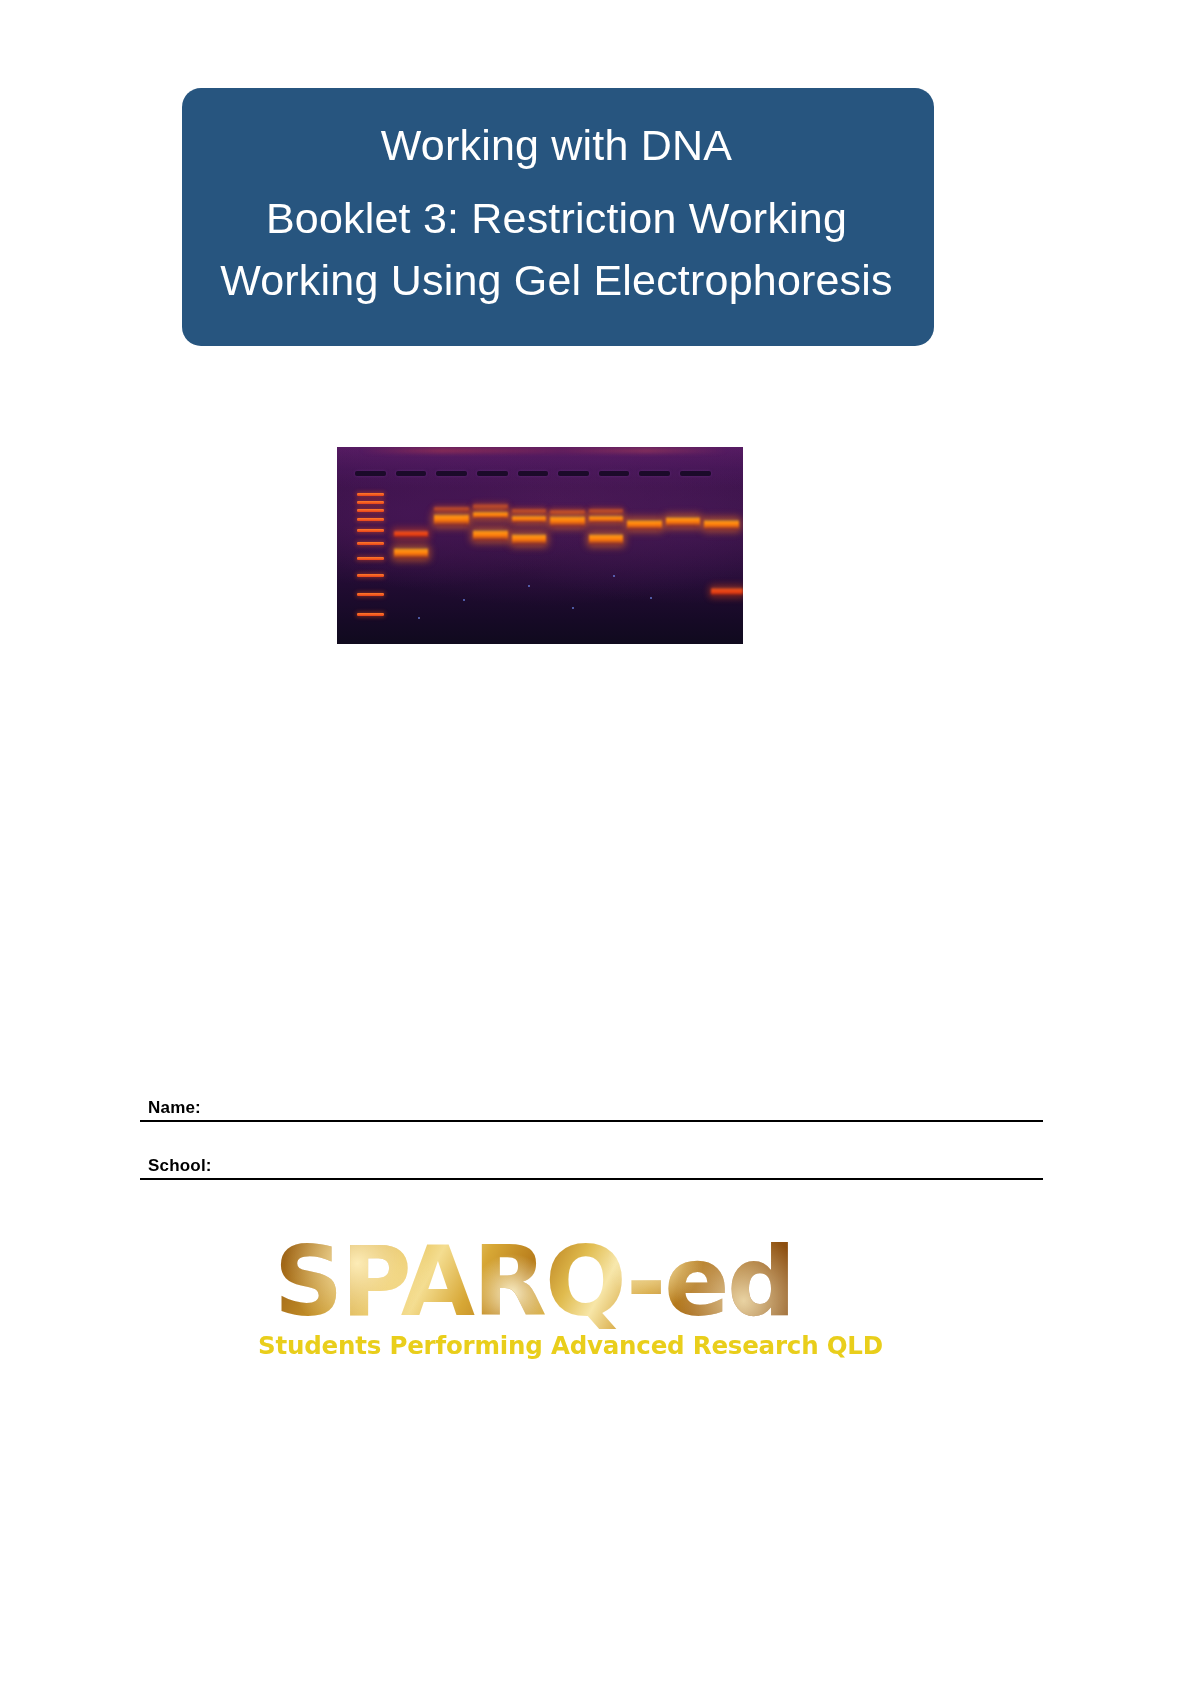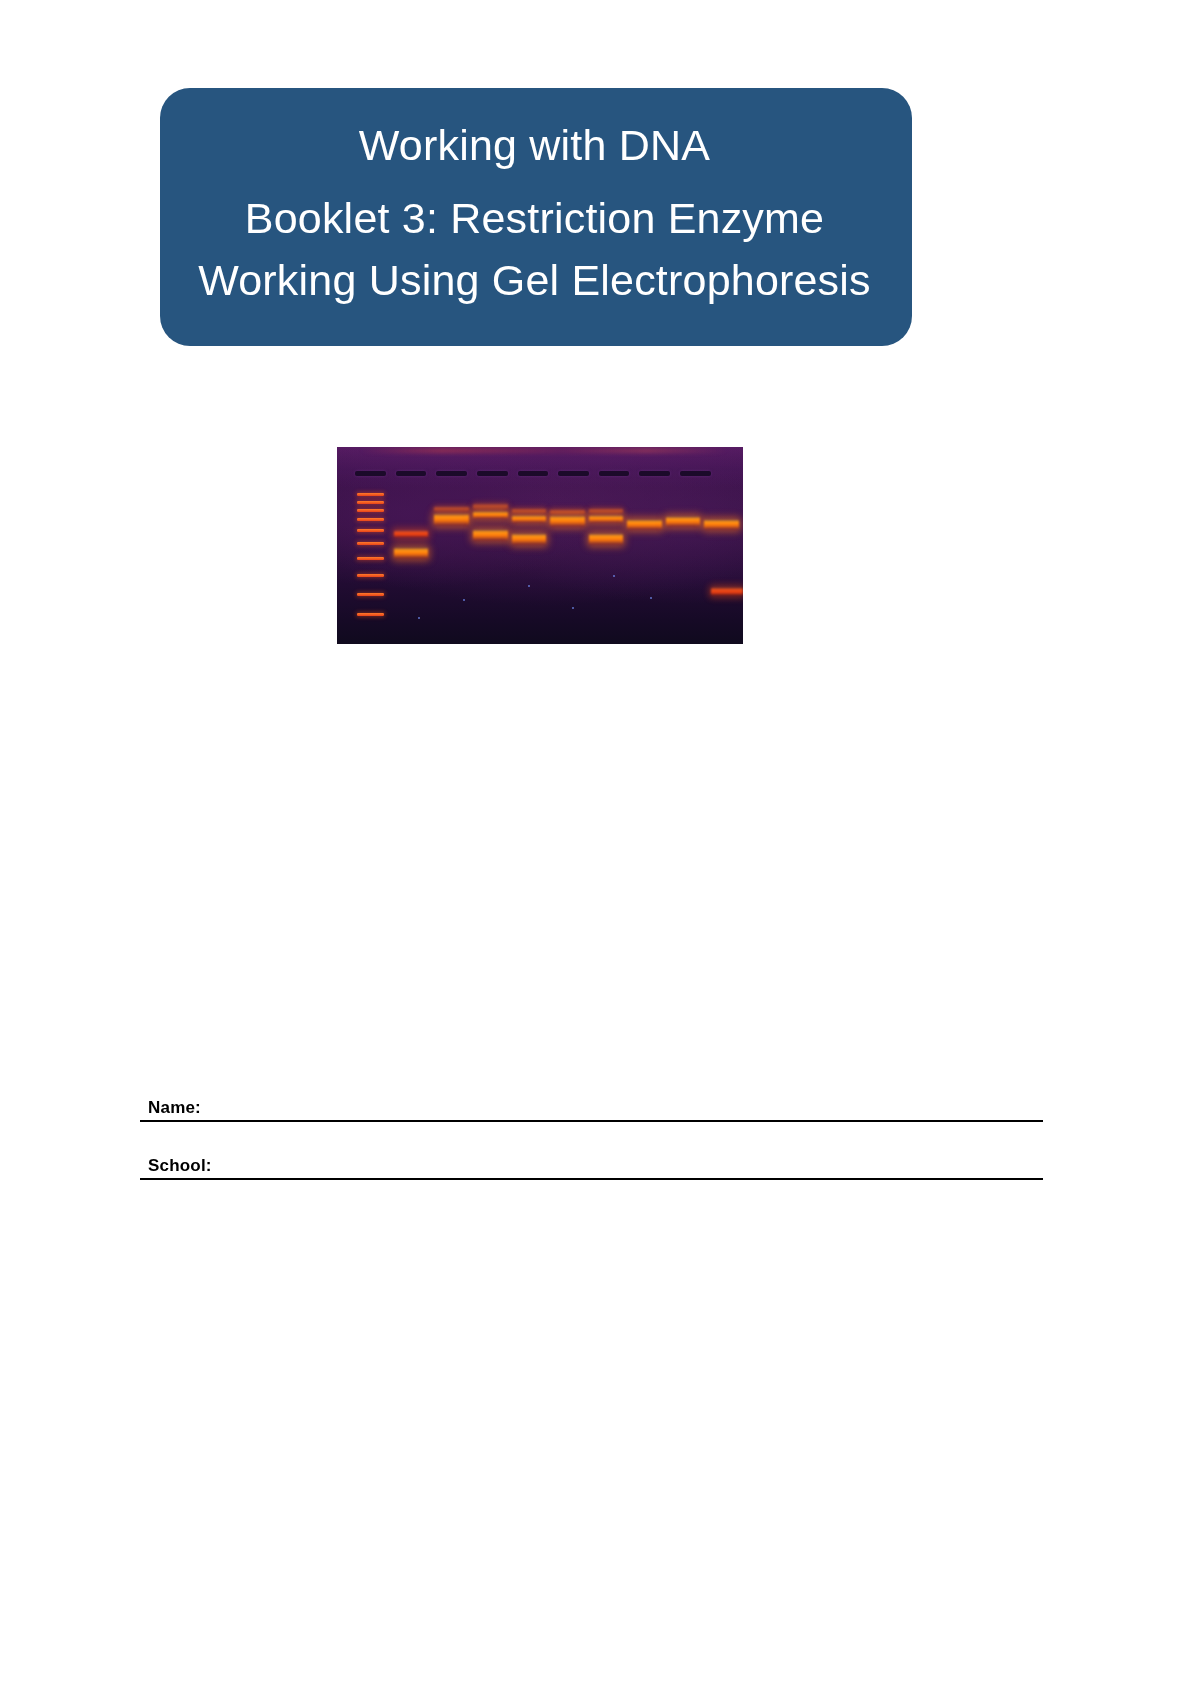--- a/index.html
+++ b/index.html
@@ -18,26 +18,26 @@
   
   .page {
     position: absolute;
     inset: 0;
     background: #ffffff;
   }
 
   
   .title-banner {
     position: absolute;
-    left: 160px;
+    left: 182px;
     top: 88px;
     width: 752px;
     height: 258px;
     background: #27557F;
-    border-radius: 30px;
+    border-radius: 19px;
     display: flex;
     flex-direction: column;
     align-items: center;
     justify-content: center;
     box-sizing: border-box;
     padding: 6px 10px 14px 7px;
   }
   .title-line {
     color: #ffffff;
     font-family: "Liberation Sans", sans-serif;
@@ -201,21 +201,21 @@
     white-space: nowrap;
   }
 </style>
 </head>
 <body>
 
 <div class="page">
 
   <div class="title-banner">
     <div class="title-line l1">Working with DNA</div>
-    <div class="title-line">Booklet 3: Restriction Enzyme</div>
+    <div class="title-line">Booklet 3: Restriction Working</div>
     <div class="title-line">Working Using Gel Electrophoresis</div>
   </div>
 
   <div class="gel-figure">
     <div class="gel-photo">
       <div class="gel-haze"></div>
       <div class="gel-topglow"></div>
 
       <div class="well" style="left:4.5%;  top:24px; width:7.5%;"></div>
       <div class="well" style="left:14.5%; top:24px; width:7.5%;"></div>
@@ -278,14 +278,18 @@
   <div class="field-row field-school">
     <div class="field-label">School:</div>
     <div class="field-rule"></div>
   </div>
 
   <div class="field-row field-name">
     <div class="field-label">Name:</div>
     <div class="field-rule"></div>
   </div>
 
+  <div class="logo-block">
+    <div class="logo-wordmark">SPARQ-ed</div>
+    <div class="logo-tagline">Students Performing Advanced Research QLD</div>
+  </div>
 
 </div>
 
 </body></html>

